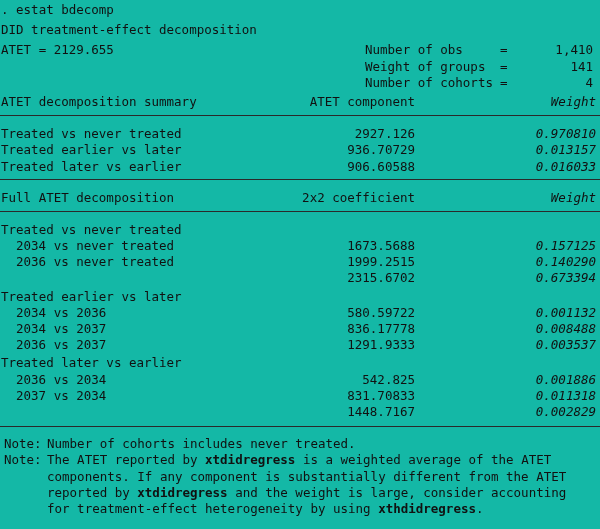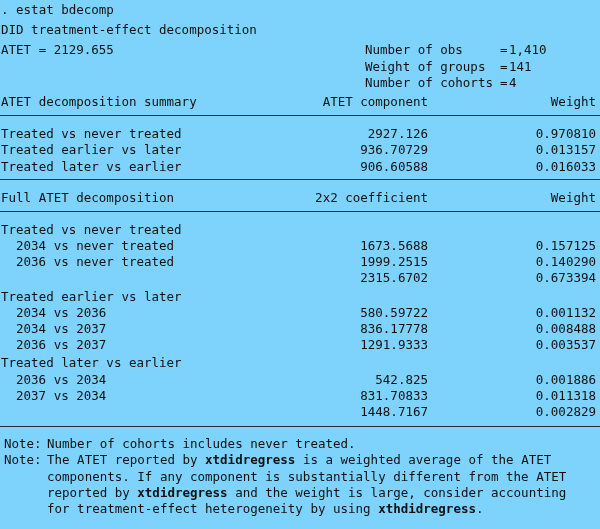--- a/index.html
+++ b/index.html
@@ -1,40 +1,40 @@
 <!DOCTYPE html>
 <html><head>
 <meta charset="utf-8">
 <style>
   html, body { margin: 0; padding: 0; background: #ffffff; }
   .screen {
     position: relative;
     width: 600px;
     height: 529px;
-    background: #7dd3fc;
+    background: #14b8a6;
     color: #111111;
     font-family: "DejaVu Sans Mono", "Liberation Mono", monospace;
     font-size: 12.5px;
     overflow: hidden;
     padding-top: 2px;
     box-sizing: border-box;
   }
   .line {
     position: relative;
     height: 16.2px;
     line-height: 16.2px;
     white-space: pre;
   }
   .l  { position: absolute; left: 1px; top: 0; }
   .l.indent { left: 16px; }
-  .c2 { position: absolute; right: 172px; top: 0; }  
-  .c3 { position: absolute; right: 4px;  top: 0; }   
+  .c2 { position: absolute; right: 185px; top: 0; }  
+  .c3 { position: absolute; right: 4px;  top: 0; font-style: italic; }   
   .stat-label { position: absolute; left: 365px; top: 0; }
   .stat-eq    { position: absolute; left: 500px; top: 0; }
-  .stat-val   { position: absolute; left: 509px; top: 0; width: 84px; }
+  .stat-val   { position: absolute; left: 509px; top: 0; width: 84px; text-align: right; }
   .note-prefix { position: absolute; left: 4px; top: 0; }
   .note-text   { position: absolute; left: 47px; top: 0; }
   .bold { font-weight: bold; text-align: center; }
   .rule {
     height: 1px;
     background: #2a2a2a;
     margin: 0;
   }
   .m-top4  { margin-top: 4px; }
   .m-top3  { margin-top: 3px; text-align: right; }

